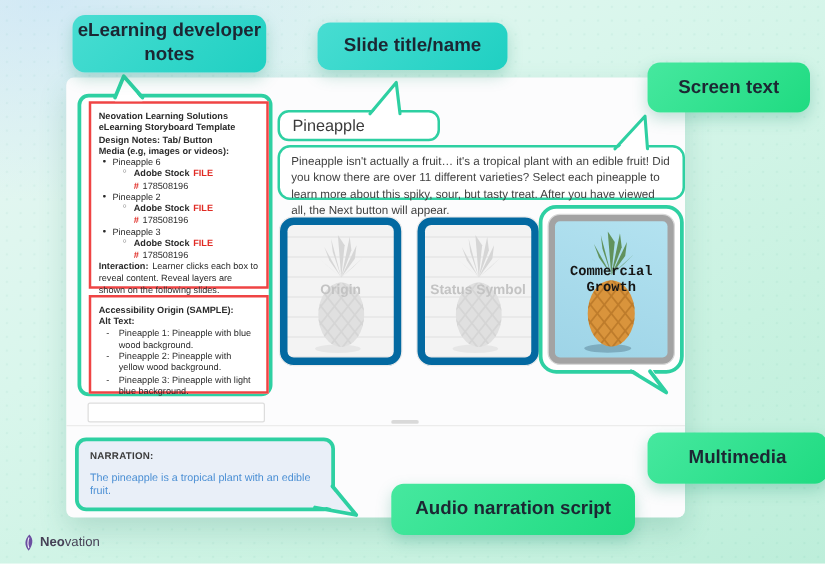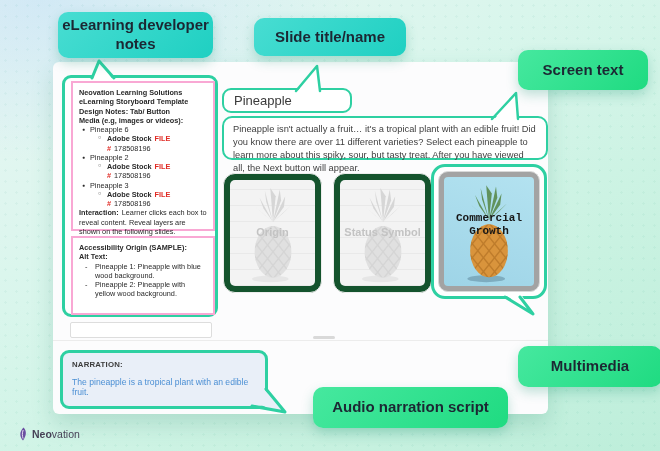--- a/index.html
+++ b/index.html
@@ -32,38 +32,38 @@
   .bubble{position:absolute;border:3px solid #2ed0a2;border-radius:9px;background:#fff;box-sizing:border-box;}
   .left-bubble{left:9px;top:13px;width:156px;height:242px;}
   .title-bubble{left:169px;top:26px;width:130px;height:25px;border-width:2.5px;
     display:flex;align-items:center;padding-left:10px;font-size:13px;color:#3a3a3a;}
   .screen-bubble{left:169px;top:54px;width:326px;height:44px;border-width:2.5px;border-radius:10px;
     padding:5px 9px;font-size:9.3px;line-height:1.4;color:#3f3f3f;}
   .narr-bubble{left:7px;top:288px;width:208px;height:59px;background:#e9eff8;padding:7px 9px;}
   .narr-label{font-size:7.8px;color:#3c3c3c;letter-spacing:.2px;}
   .narr-text{margin-top:8px;font-size:8.6px;color:#4b8fd4;}
   
-  .redbox{position:absolute;border:2px solid #f9a8d4;background:#fff;box-sizing:border-box;
+  .redbox{position:absolute;border:2px solid #ef4444;background:#fff;box-sizing:border-box;
     font-size:7.3px;line-height:1.27;color:#2a2a2a;padding:5px 6px;}
   .rb1{left:6px;top:3px;width:144px;height:150px;}
   .rb2{left:6px;top:158px;width:144px;height:79px;}
   .redbox p{margin:0;}
   .sp{margin-top:7px;}
   .b{font-weight:bold;}
   .red{color:#e02b24;font-weight:bold;}
   .li1{padding-left:11px;position:relative;}
   .li1::before{content:"●";position:absolute;left:3px;top:1px;font-size:5px;}
   .li2{padding-left:28px;position:relative;}
   .li2::before{content:"○";position:absolute;left:19px;top:0px;font-size:5.5px;color:#555;}
   .mr{margin-right:3px;margin-top:39px;}
   .alt{padding-left:16px;position:relative;}
   .alt::before{content:"-";position:absolute;left:6px;top:0;}
   .smallbox{position:absolute;left:17px;top:260px;width:140px;height:14px;border:1px solid #dddddd;border-radius:2px;background:#fff;}
   
-  .slidebox{position:absolute;width:99px;height:120px;background:#14532d;border:1px solid #ececec;
+  .slidebox{position:absolute;width:99px;height:120px;background:#0369a1;border:1px solid #ececec;
     border-radius:12px;box-sizing:border-box;}
   .sb1{left:170px;top:111px;}
   .sb2{left:280px;top:111px;}
   .media-area{position:absolute;inset:6px;border-radius:5px;overflow:hidden;}
   .faded-bg{background:repeating-linear-gradient(0deg,#e9e9e9 0px,#e9e9e9 1px,#f3f3f3 1px,#f3f3f3 16px);}
   .box-label{position:absolute;left:0;right:0;top:44%;text-align:center;font-weight:bold;
     font-size:11px;pointer-events:none;}
   .label-faded{color:#c3c3c3;}
   .label-dark{color:#161616;top:34%;line-height:1.15;padding:0 8px;}
   .outline3{position:absolute;left:378px;top:102px;width:116px;height:135px;border:3px solid #2ed0a2;
@@ -143,20 +143,21 @@
         <p class="sp">
           <span class="b mr">Interaction:</span><span>Learner clicks each box to reveal content. Reveal layers are shown on the following slides.</span>
         </p>
       </div>
 
       <div class="redbox rb2">
         <p class="b">Accessibility Origin (SAMPLE):</p>
         <p class="b sp">Alt Text:</p>
         <p class="alt">Pineapple 1: Pineapple with blue wood background.</p>
         <p class="alt">Pineapple 2: Pineapple with yellow wood background.</p>
+        <p class="alt">Pineapple 3: Pineapple with light blue background.</p>
       </div>
     </div>
 
     <div class="smallbox"></div>
 
     <div class="bubble title-bubble">
       <span>Pineapple</span>
     </div>
 
     <div class="bubble screen-bubble">

